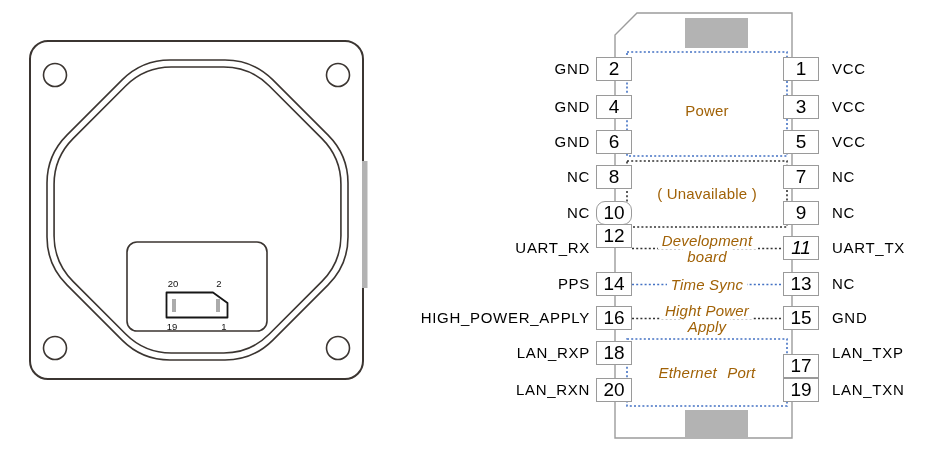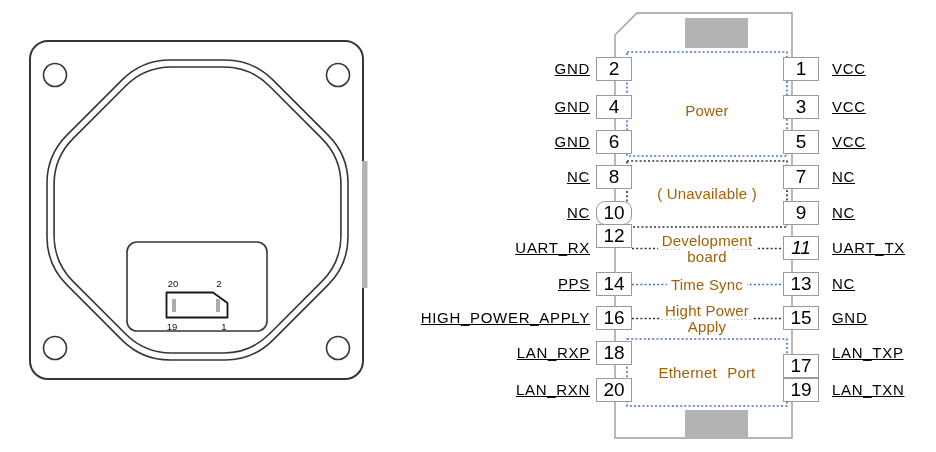--- a/index.html
+++ b/index.html
@@ -10,29 +10,29 @@
   svg.bg{position:absolute;left:0;top:0;}
   
   .pin-box{
     position:absolute;width:36px;height:24px;box-sizing:border-box;
     background:#fff;border:1.5px solid #9a9a9a;
     display:flex;align-items:center;justify-content:center;
     font-size:19px;color:#000;
   }
   .pin-label{
     position:absolute;height:24px;line-height:24px;white-space:nowrap;
-    font-size:15px;letter-spacing:.7px;color:#000;text-decoration:underline;
+    font-size:15px;letter-spacing:.7px;color:#000;
   }
   .pin-label.left{text-align:right;}
   
   .sec{
     position:absolute;left:627px;width:160px;text-align:center;
     font-size:15px;line-height:16px;color:#a16207;letter-spacing:.2px;
   }
-  .sec .w{background:#fff;display:inline-block;padding:0 4px;}
+  .sec .w{background:#fff;display:inline-block;padding:0 4px;font-style:italic;}
   .ws .w{word-spacing:6px;}
 </style>
 </head>
 <body>
 
 <div class="stage">
 
   <svg class="bg" width="936" height="452" viewBox="0 0 936 452">
 
     <g fill="none" stroke="#3b3531" stroke-width="1.6" stroke-linejoin="round">

